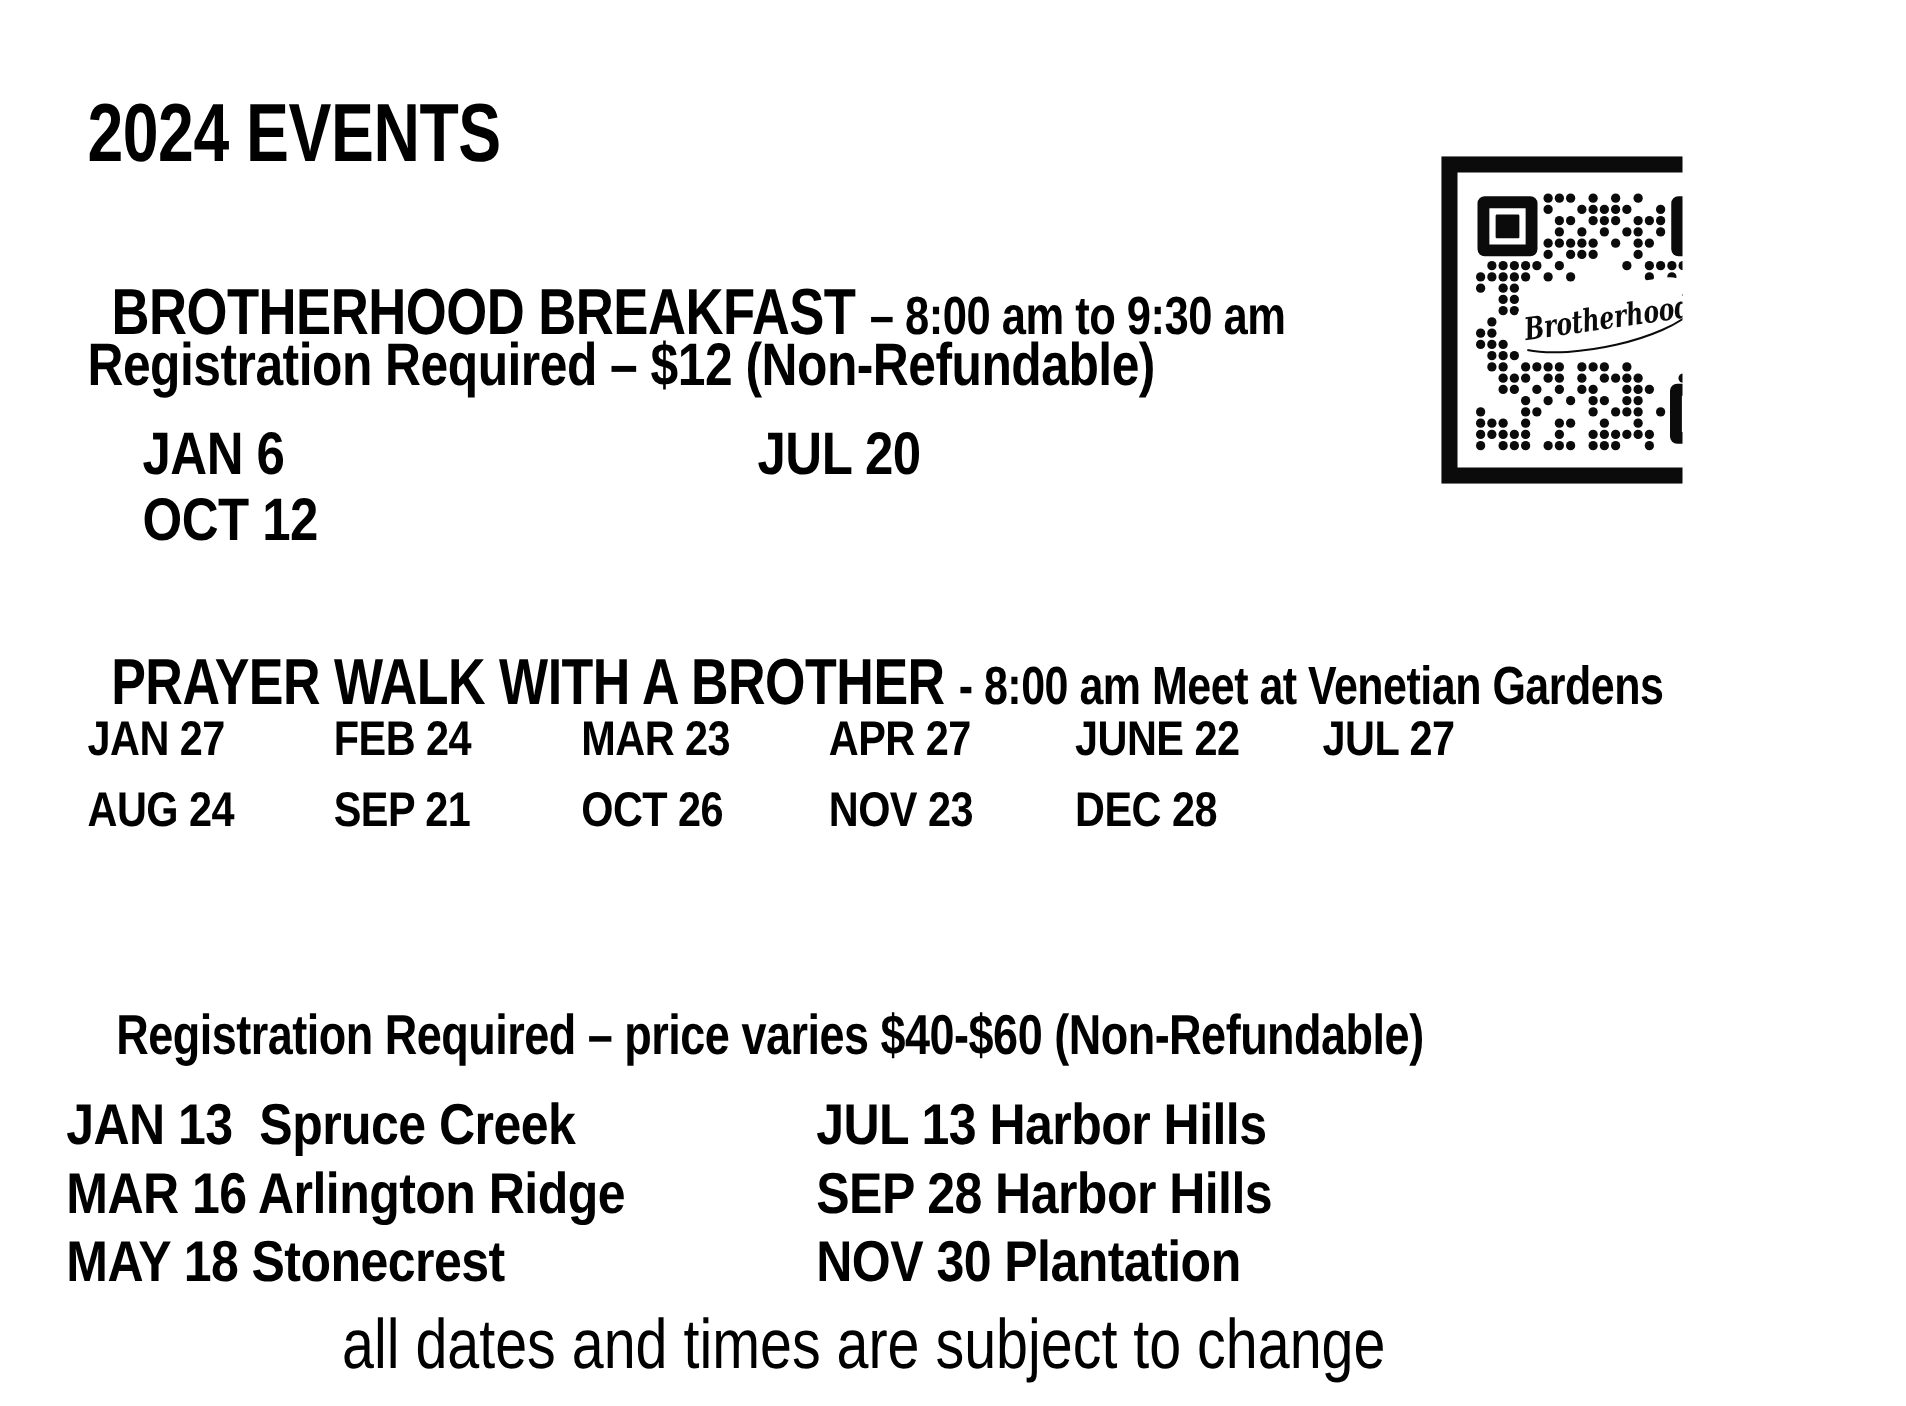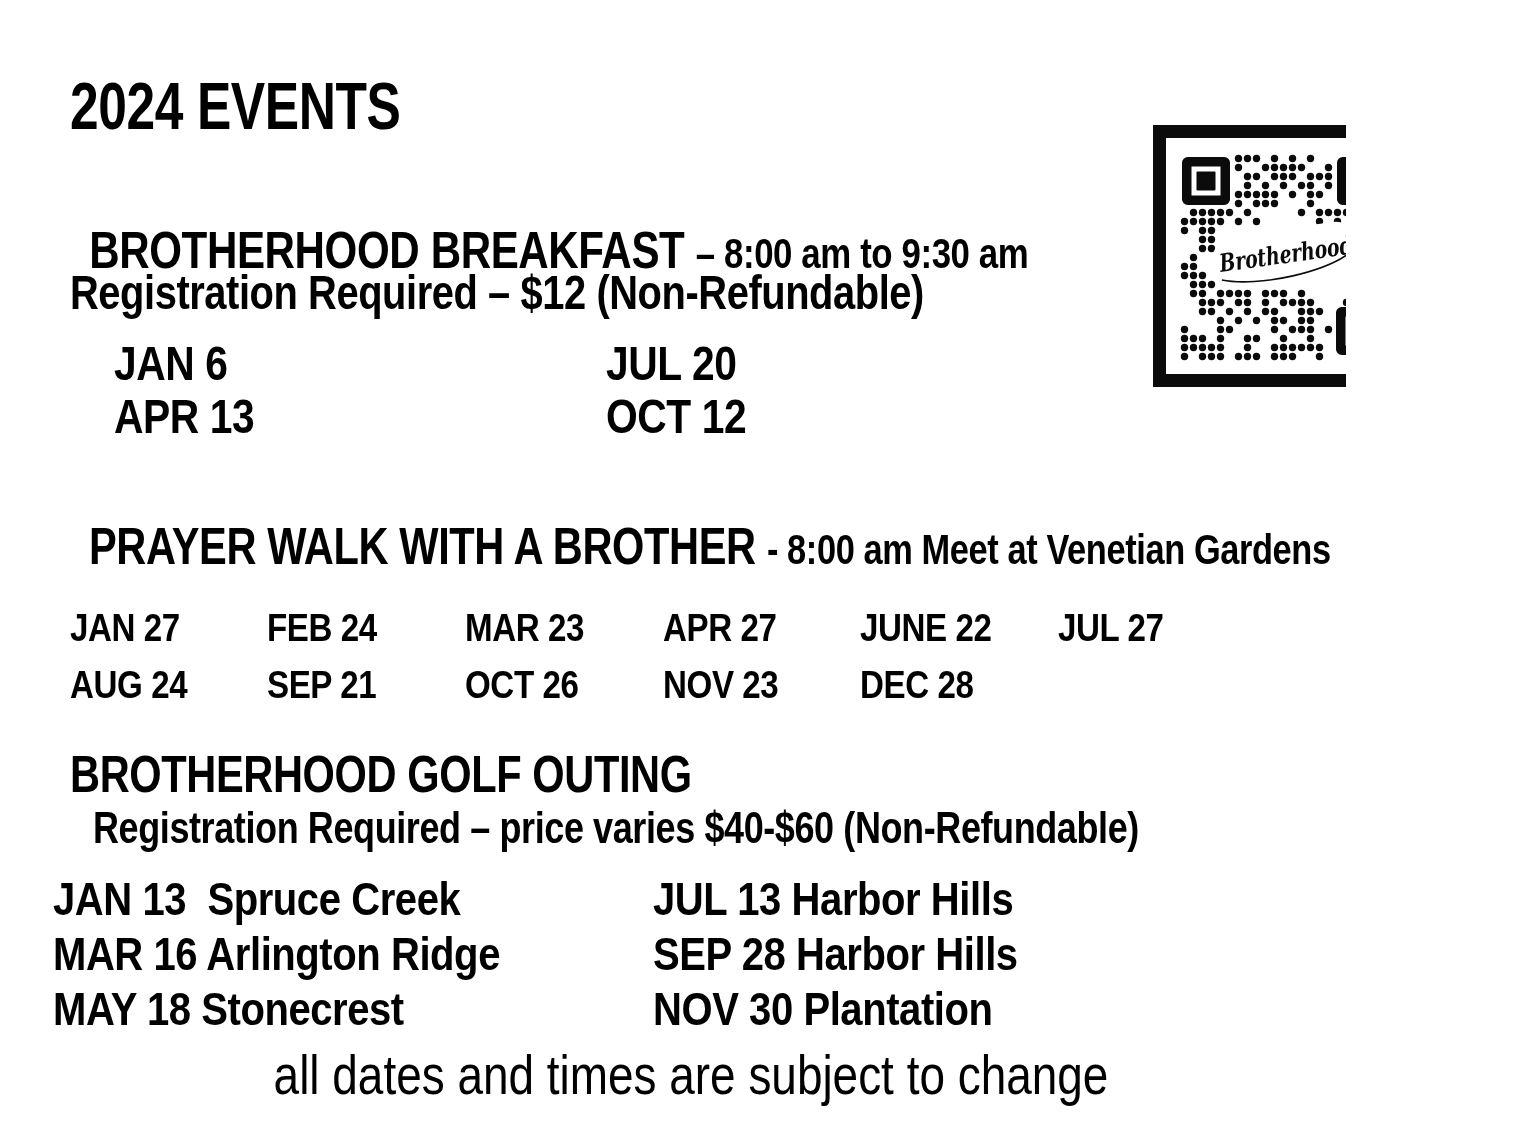--- a/index.html
+++ b/index.html
@@ -19,21 +19,21 @@
     letter-spacing:-.5px;
   }
   .title{font-size:66px;--sx:.78;}
   .shead{font-size:52px;}
   .ssub{font-size:43px;margin-left:14px;}
   .reg{font-size:48px;--sx:.83;}
   .reg-golf{font-size:45px;--sx:.8;}
   .grid{position:absolute;display:grid;}
   .grid-bf{left:70px;top:340px;grid-template-columns:492px auto;grid-auto-rows:53px;margin-left:44px;}
   .grid-bf .cond{font-size:48px;--sx:.85;}
-  .grid-pw{left:70px;top:572px;grid-template-columns:197px 198px 198px 197px 198px auto;grid-auto-rows:57px;margin-top:36px;}
+  .grid-pw{left:70px;top:572px;grid-template-columns:197px 198px 198px 197px 198px auto;grid-auto-rows:57px;}
   .grid-pw .cond{font-size:39px;--sx:.85;}
   .grid-golf{left:53px;top:860px;grid-template-columns:600px auto;grid-auto-rows:55px;margin-top:16px;}
   .grid-golf .cond{font-size:46px;--sx:.87;}
   .footer{position:absolute;left:0;right:0;top:1047px;text-align:center;margin-left:36px;}
   .footer .cond{
     font-weight:400;font-size:56px;--sx:.82;
     transform-origin:50% 50%;letter-spacing:0;
   }
   .qr{position:absolute;left:1153px;top:125px;width:265px;height:262px;}
 </style>
@@ -244,21 +244,20 @@
     <span class="cond" style="--sx:.81;">
       <span class="shead">BROTHERHOOD BREAKFAST</span><span class="ssub">– 8:00 am to 9:30 am</span>
     </span>
   </div>
   <div class="abs" style="left:70px;top:269px;">
     <span class="cond reg">Registration Required – $12 (Non-Refundable)</span>
   </div>
   <div class="grid grid-bf">
     <div><span class="cond">JAN 6</span></div>
     <div><span class="cond">JUL 20</span></div>
-    <div><span class="cond">APR 13</span></div>
     <div><span class="cond">OCT 12</span></div>
   </div>
 
   <div class="abs" style="left:70px;top:504px;">
     <span class="cond" style="--sx:.8;">
       <span class="shead">PRAYER WALK WITH A BROTHER</span><span class="ssub">- 8:00 am Meet at Venetian Gardens</span>
     </span>
   </div>
   <div class="grid grid-pw">
     <div><span class="cond">JAN 27</span></div>
@@ -267,23 +266,20 @@
     <div><span class="cond">APR 27</span></div>
     <div><span class="cond">JUNE 22</span></div>
     <div><span class="cond">JUL 27</span></div>
     <div><span class="cond">AUG 24</span></div>
     <div><span class="cond">SEP 21</span></div>
     <div><span class="cond">OCT 26</span></div>
     <div><span class="cond">NOV 23</span></div>
     <div><span class="cond">DEC 28</span></div>
   </div>
 
-  <div class="abs" style="left:70px;top:748px;">
-    <span class="cond shead" style="--sx:.8;">BROTHERHOOD GOLF OUTING</span>
-  </div>
   <div class="abs" style="left:70px;top:805px;margin-left:23px;">
     <span class="cond reg-golf">Registration Required – price varies $40-$60 (Non-Refundable)</span>
   </div>
   <div class="grid grid-golf">
     <div><span class="cond">JAN 13  Spruce Creek</span></div>
     <div><span class="cond">JUL 13 Harbor Hills</span></div>
     <div><span class="cond">MAR 16 Arlington Ridge</span></div>
     <div><span class="cond">SEP 28 Harbor Hills</span></div>
     <div><span class="cond">MAY 18 Stonecrest</span></div>
     <div><span class="cond">NOV 30 Plantation</span></div>

